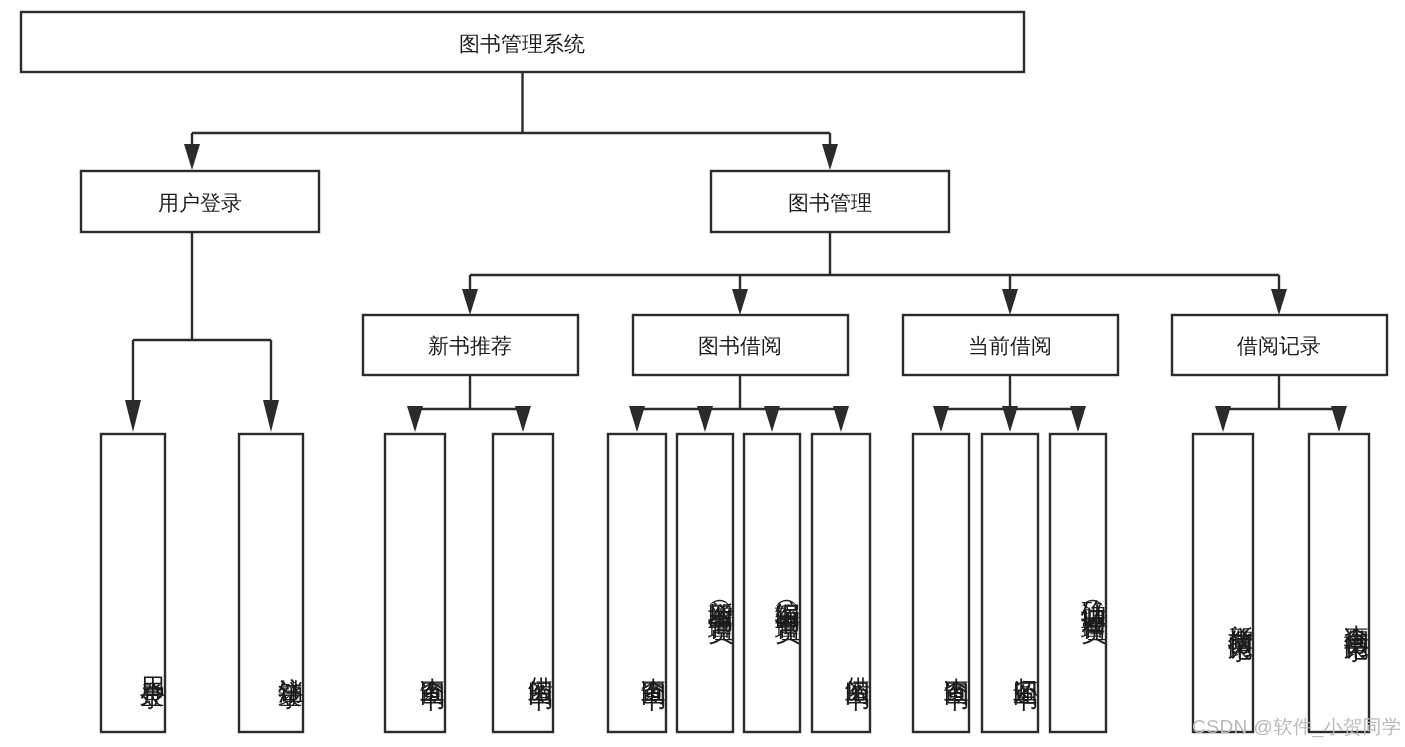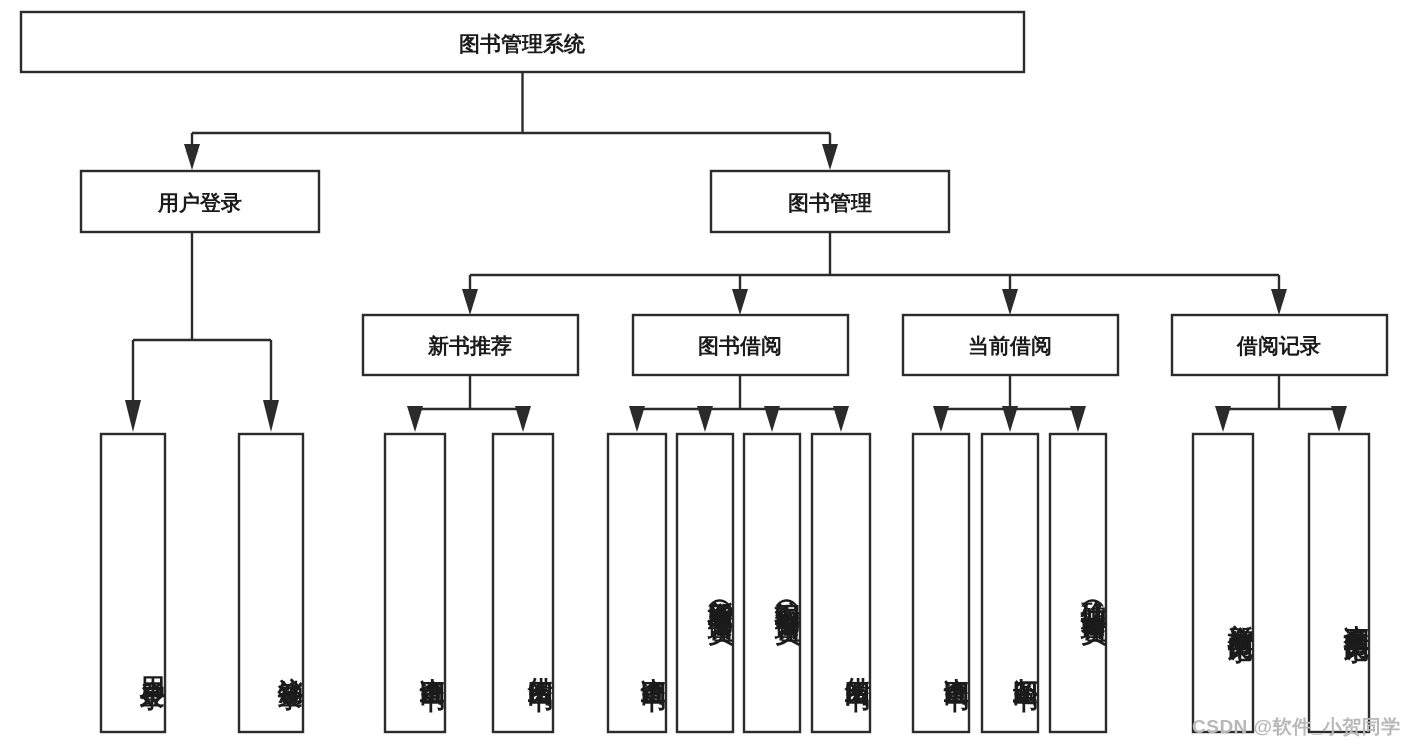--- a/index.html
+++ b/index.html
@@ -10,21 +10,20 @@
   }
   body {
     font-family: "Liberation Sans", "DejaVu Sans", sans-serif;
   }
   #diagram-root {
     position: relative;
     width: 1405px;
     height: 747px;
     background: #ffffff;
     overflow: hidden;
-    font-weight: bold;
   }
   svg.diagram-canvas {
     position: absolute;
     top: 0;
     left: 0;
     width: 1405px;
     height: 747px;
     display: block;
   }
   .node-rect {

